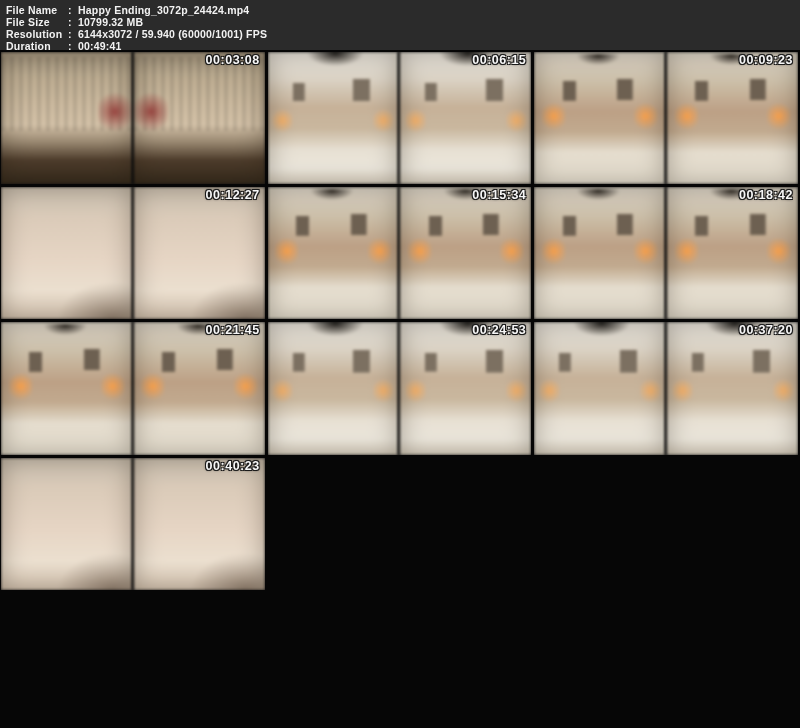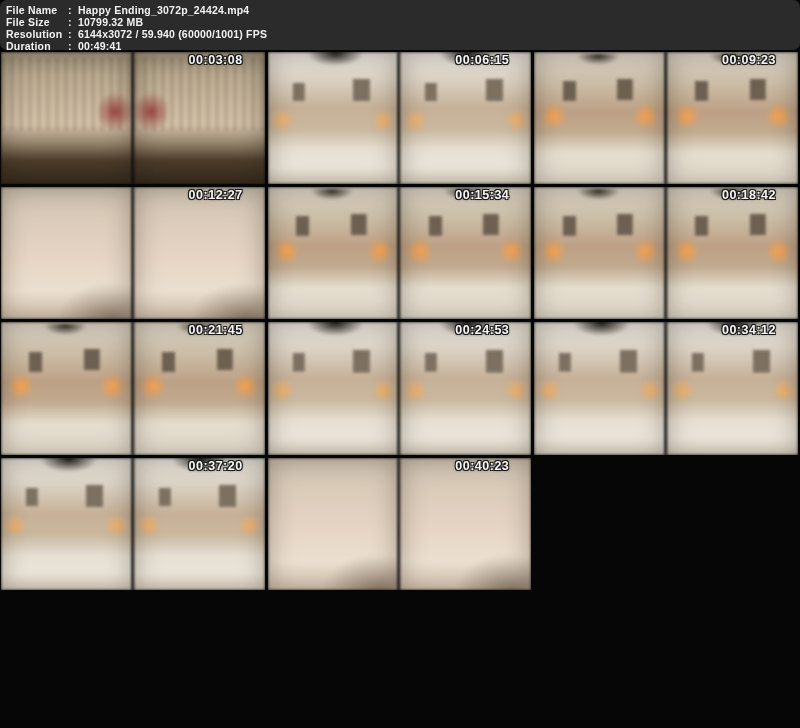--- a/index.html
+++ b/index.html
@@ -12,21 +12,20 @@
     font-family: "Liberation Sans", sans-serif;
   }
 
   
   .meta-header {
     box-sizing: border-box;
     width: 800px;
     height: 50px;
     background: #2b2b2b;
     padding: 4px 0 0 6px;
-    border-radius: 7px;
   }
   .meta-row {
     display: flex;
     align-items: baseline;
     height: 11px;
     margin-bottom: 1px;
     font-size: 10.5px;
     font-weight: bold;
     color: #f2f2f2;
     letter-spacing: 0.2px;
@@ -62,21 +61,21 @@
     flex: 1 1 50%;
     filter: blur(1.6px) saturate(0.95);
     background-repeat: no-repeat;
     box-shadow: inset 0 0 26px rgba(30,20,10,0.35);
   }
   .half + .half { border-left: 2px solid rgba(8,8,8,0.85); }
 
   .timestamp {
     position: absolute;
     top: 1px;
-    right: 22px;
+    right: 5px;
     z-index: 3;
     font-size: 12.5px;
     font-weight: bold;
     color: #f7f7f7;
     letter-spacing: 0.5px;
     text-shadow:
       -1px -1px 0 #1a1a1a, 1px -1px 0 #1a1a1a,
       -1px  1px 0 #1a1a1a, 1px  1px 0 #1a1a1a,
        0 0 3px #000;
   }
@@ -211,27 +210,20 @@
   <div class="thumb">
     <div class="stereo">
       <div class="half scene-room-bright"></div>
       <div class="half scene-room-bright"></div>
     </div>
     <span class="timestamp">00:24:53</span>
   </div>
 
 
 
-  <div class="thumb">
-    <div class="stereo">
-      <div class="half scene-room-bright"></div>
-      <div class="half scene-room-bright"></div>
-    </div>
-    <span class="timestamp">00:34:12</span>
-  </div>
 
   <div class="thumb">
     <div class="stereo">
       <div class="half scene-room-bright"></div>
       <div class="half scene-room-bright"></div>
     </div>
     <span class="timestamp">00:37:20</span>
   </div>
 
   <div class="thumb">

